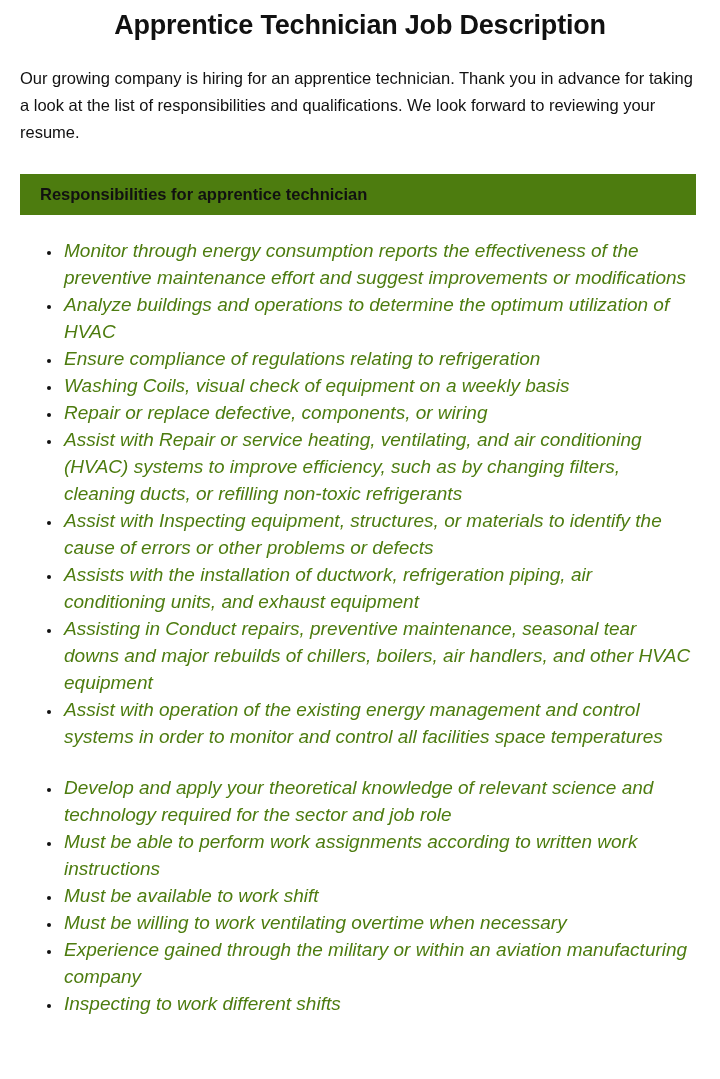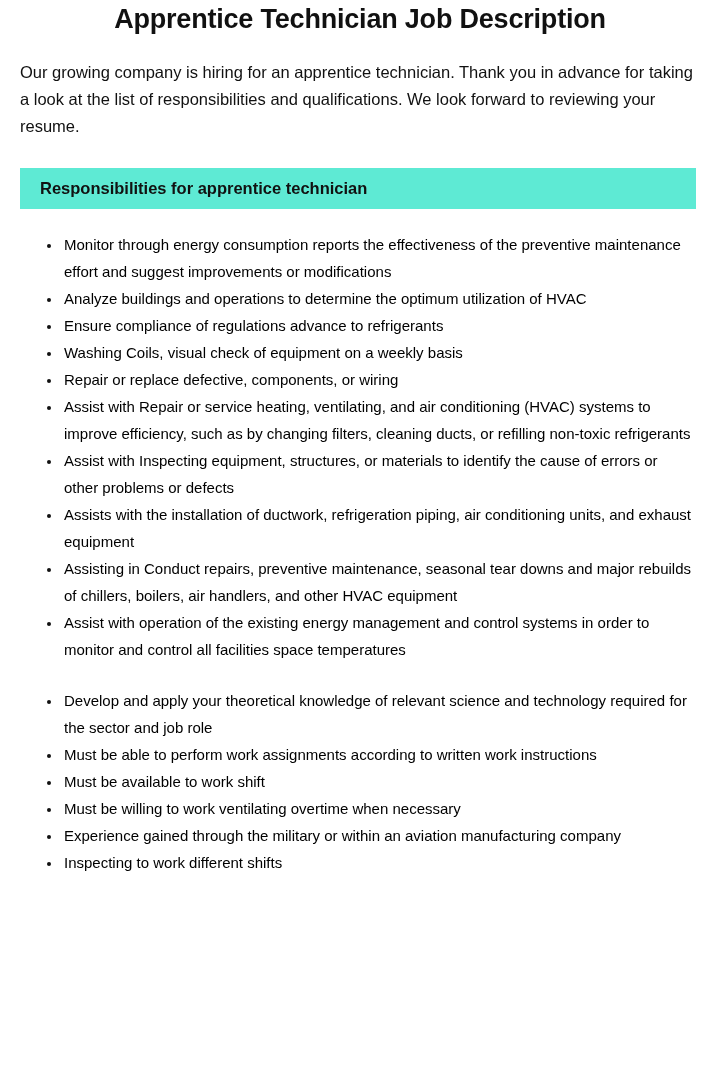--- a/index.html
+++ b/index.html
@@ -8,50 +8,52 @@
     padding: 0;
     background: #ffffff;
   }
   .page {
     width: 720px;
     min-height: 1079px;
     margin: 0 auto;
     background: #ffffff;
     color: #1a1a1a;
     font-family: "Liberation Sans", "DejaVu Sans", sans-serif;
+    padding-top: 6px;
   }
   .doc-title {
     font-size: 27px;
     font-weight: 800;
     text-align: center;
     color: #111111;
     margin: 0 20px;
     padding: 4px 0 10px 0;
     letter-spacing: -0.2px;
   }
   .intro {
     font-size: 16.5px;
     line-height: 27px;
     margin: 14px 26px 0 20px;
     color: #111111;
   }
   .section-bar {
-    background: #5eead4;
+    background: #4d7c0f;
     margin: 28px 24px 0 20px;
     padding: 11px 10px 11px 20px;
     font-size: 16.5px;
     font-weight: 700;
     color: #111111;
   }
   ul.bullet-list {
     margin: 22px 26px 24px 20px;
     padding-left: 42px;
-    font-size: 15px;
+    font-size: 19px;
     line-height: 27px;
-    color: #000000;
+    color: #4d7c0f;
+    font-style: italic;
   }
   ul.bullet-list li {
     margin: 0;
     padding-left: 2px;
   }
   ul.bullet-list li::marker {
     font-size: 14px;
     color: #111111;
   }
 </style>
@@ -62,21 +64,21 @@
 
   <h1 class="doc-title">Apprentice Technician Job Description</h1>
 
   <p class="intro">Our growing company is hiring for an apprentice technician. Thank you in advance for taking a look at the list of responsibilities and qualifications. We look forward to reviewing your resume.</p>
 
   <div class="section-bar">Responsibilities for apprentice technician</div>
 
   <ul class="bullet-list">
       <li>Monitor through energy consumption reports the effectiveness of the preventive maintenance effort and suggest improvements or modifications</li>
       <li>Analyze buildings and operations to determine the optimum utilization of HVAC</li>
-      <li>Ensure compliance of regulations advance to refrigerants</li>
+      <li>Ensure compliance of regulations relating to refrigeration</li>
       <li>Washing Coils, visual check of equipment on a weekly basis</li>
       <li>Repair or replace defective, components, or wiring</li>
       <li>Assist with Repair or service heating, ventilating, and air conditioning (HVAC) systems to improve efficiency, such as by changing filters, cleaning ducts, or refilling non-toxic refrigerants</li>
       <li>Assist with Inspecting equipment, structures, or materials to identify the cause of errors or other problems or defects</li>
       <li>Assists with the installation of ductwork, refrigeration piping, air conditioning units, and exhaust equipment</li>
       <li>Assisting in Conduct repairs, preventive maintenance, seasonal tear downs and major rebuilds of chillers, boilers, air handlers, and other HVAC equipment</li>
       <li>Assist with operation of the existing energy management and control systems in order to monitor and control all facilities space temperatures</li>
     </ul>
 
 

